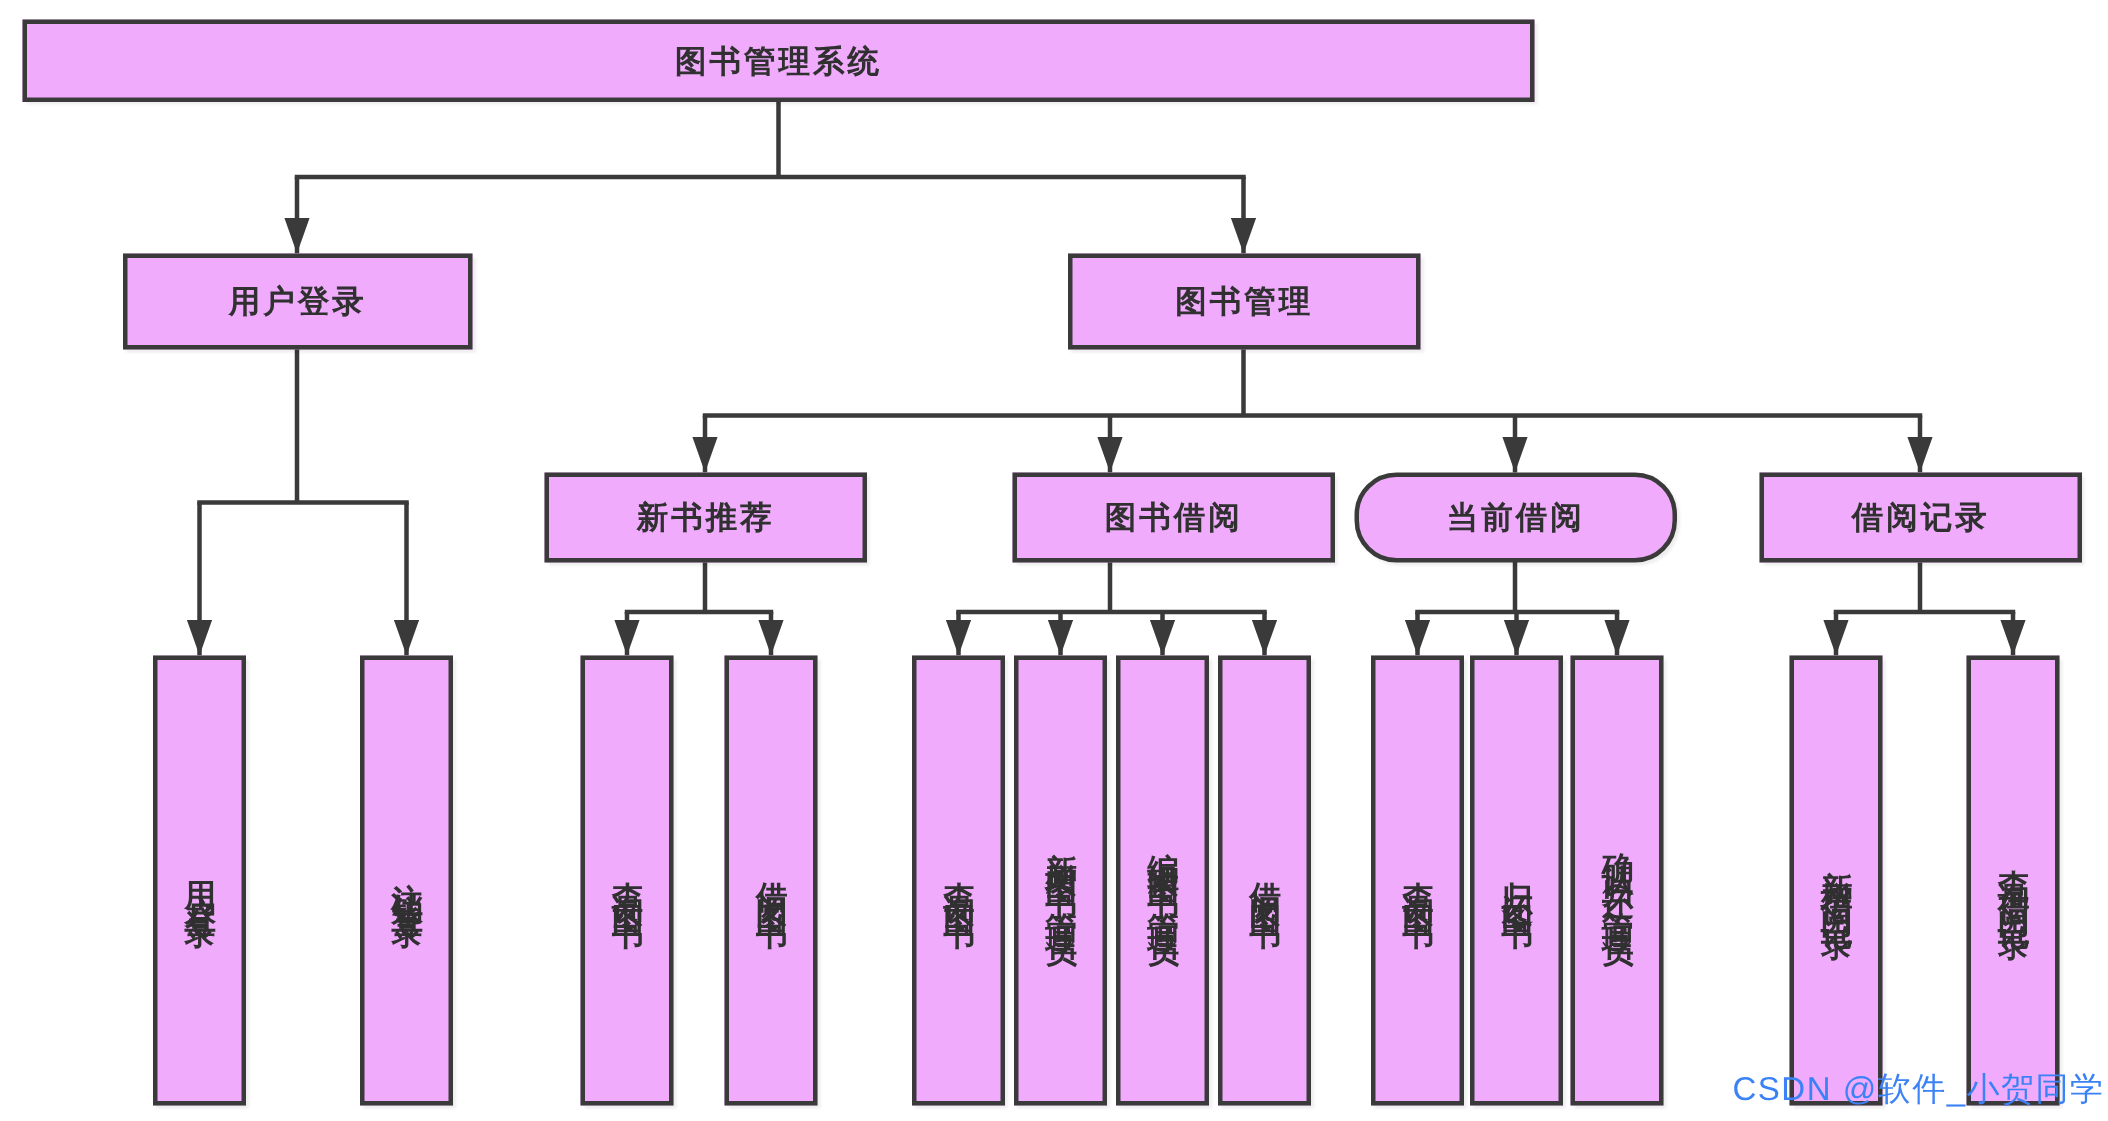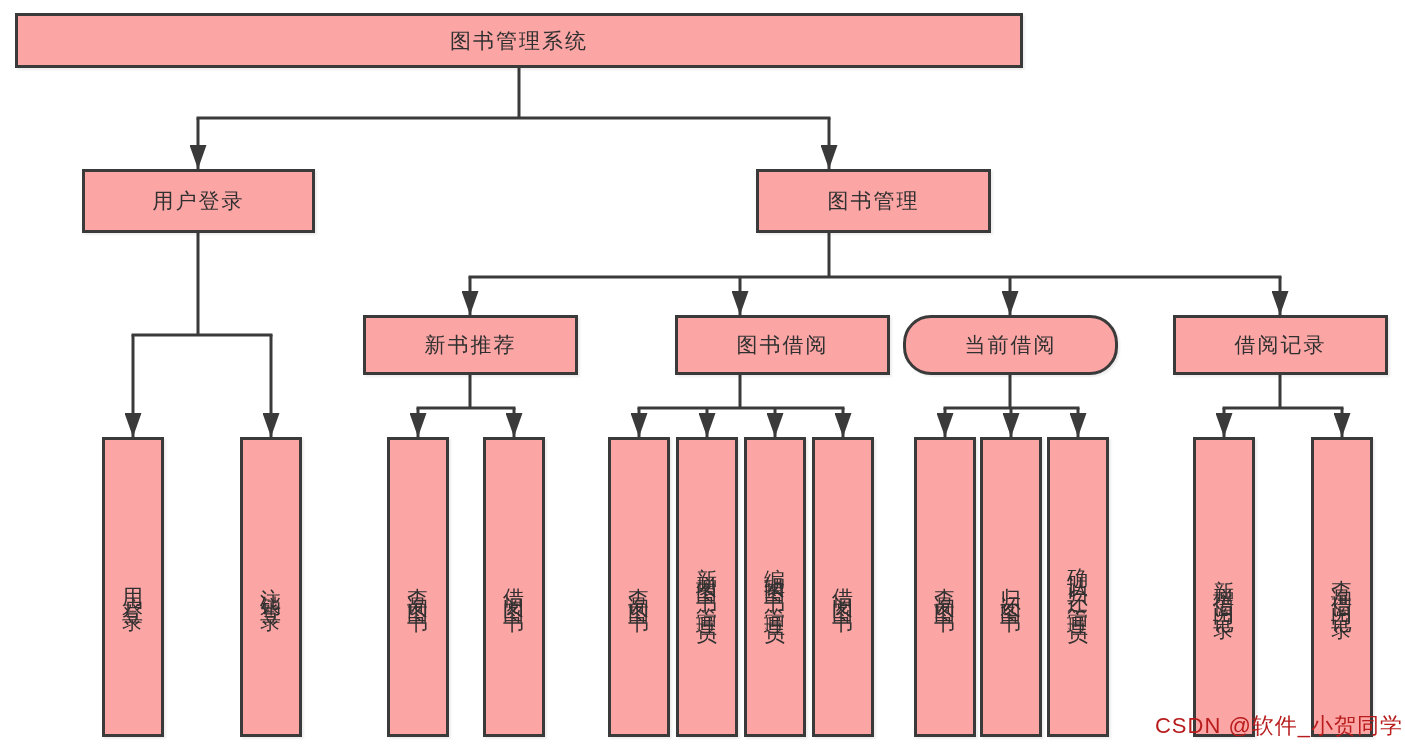--- a/index.html
+++ b/index.html
@@ -18,44 +18,45 @@
   .wires {
     position: absolute;
     left: 0;
     top: 0;
     width: 1405px;
     height: 747px;
   }
   .box {
     position: absolute;
     box-sizing: border-box;
-    background: #fca5a5;
+    background: #f0abfc;
     border: 3px solid #3a3a3a;
     display: flex;
     align-items: center;
     justify-content: center;
     color: #303030;
     font-size: 21px;
     letter-spacing: 2px;
     box-shadow: 2px 2px 2px rgba(0,0,0,0.07);
+    font-weight: bold;
   }
   .leaf span {
     writing-mode: vertical-rl;
     text-orientation: mixed;
     letter-spacing: 8px;
     font-size: 21px;
     color: #303030;
     line-height: 1;
   }
   .watermark {
     position: absolute;
     right: 2px;
     bottom: 6px;
     font-size: 22px;
-    color: #b91c1c;
+    color: #3b82f6;
     letter-spacing: 1px;
     white-space: nowrap;
   }
 </style>
 </head>
 <body>
 
 <div class="canvas">
 
   <svg class="wires" width="1405" height="747" viewBox="0 0 1405 747">
@@ -92,21 +93,21 @@
     <line x1="945" y1="408" x2="945" y2="437" stroke="#3a3a3a" stroke-width="3" marker-end="url(#ah)"></line>
     <line x1="1011" y1="408" x2="1011" y2="437" stroke="#3a3a3a" stroke-width="3" marker-end="url(#ah)"></line>
     <line x1="1078" y1="408" x2="1078" y2="437" stroke="#3a3a3a" stroke-width="3" marker-end="url(#ah)"></line>
     <line x1="1224" y1="408" x2="1224" y2="437" stroke="#3a3a3a" stroke-width="3" marker-end="url(#ah)"></line>
     <line x1="1342" y1="408" x2="1342" y2="437" stroke="#3a3a3a" stroke-width="3" marker-end="url(#ah)"></line>
   </svg>
 
   <div class="box" style="left:15px; top:13px; width:1008px; height:55px;">图书管理系统</div>
 
   <div class="box" style="left:82px; top:169px; width:233px; height:64px;">用户登录</div>
-  <div class="box" style="left:712px; top:169px; width:235px; height:64px;margin-left:44px;">图书管理</div>
+  <div class="box" style="left:712px; top:169px; width:235px; height:64px;">图书管理</div>
 
   <div class="box" style="left:363px; top:315px; width:215px; height:60px;">新书推荐</div>
   <div class="box" style="left:633px; top:315px; width:215px; height:60px;margin-left:42px;">图书借阅</div>
   <div class="box" style="left:903px; top:315px; width:215px; height:60px;border-radius:28px;">当前借阅</div>
   <div class="box" style="left:1173px; top:315px; width:215px; height:60px;">借阅记录</div>
 
   <div class="box leaf" style="left:102px; top:437px; width:62px; height:300px;">
       <span>用户登录</span>
     </div>
   <div class="box leaf" style="left:240px; top:437px; width:62px; height:300px;">

